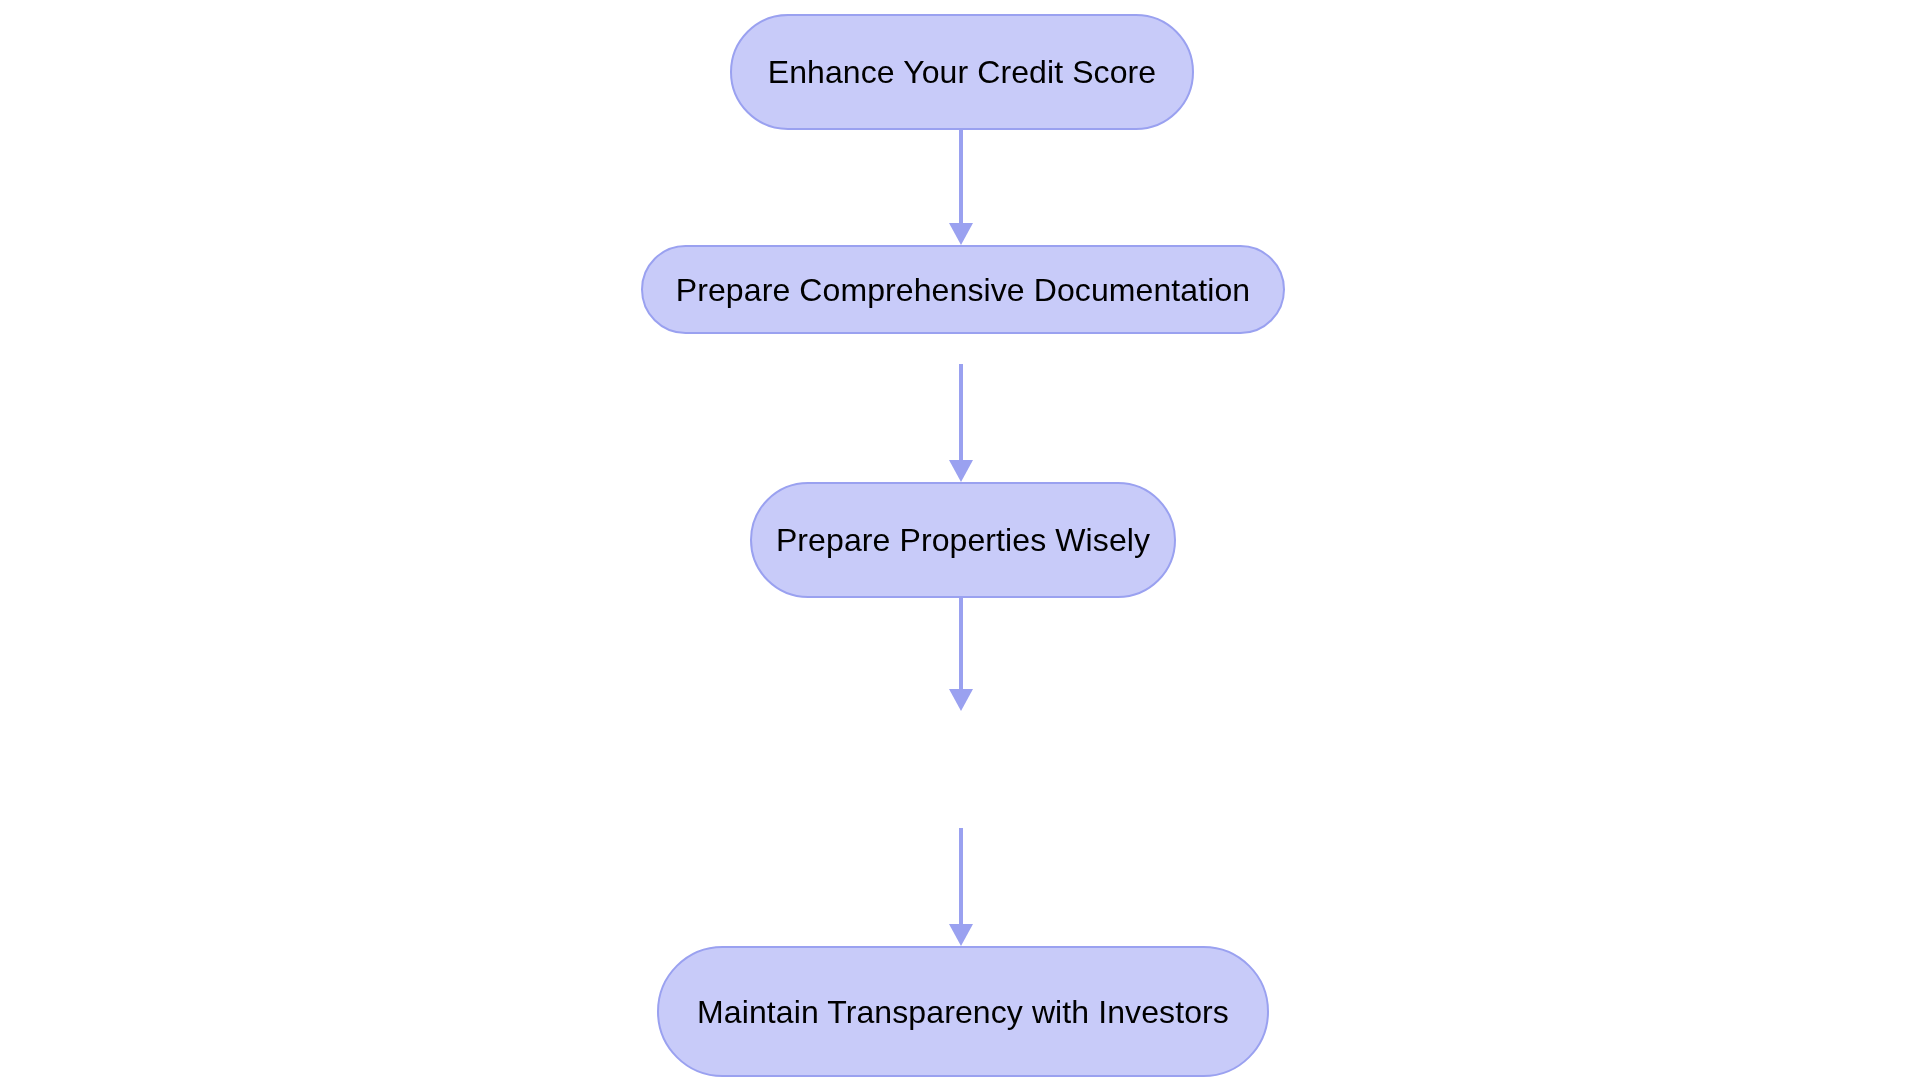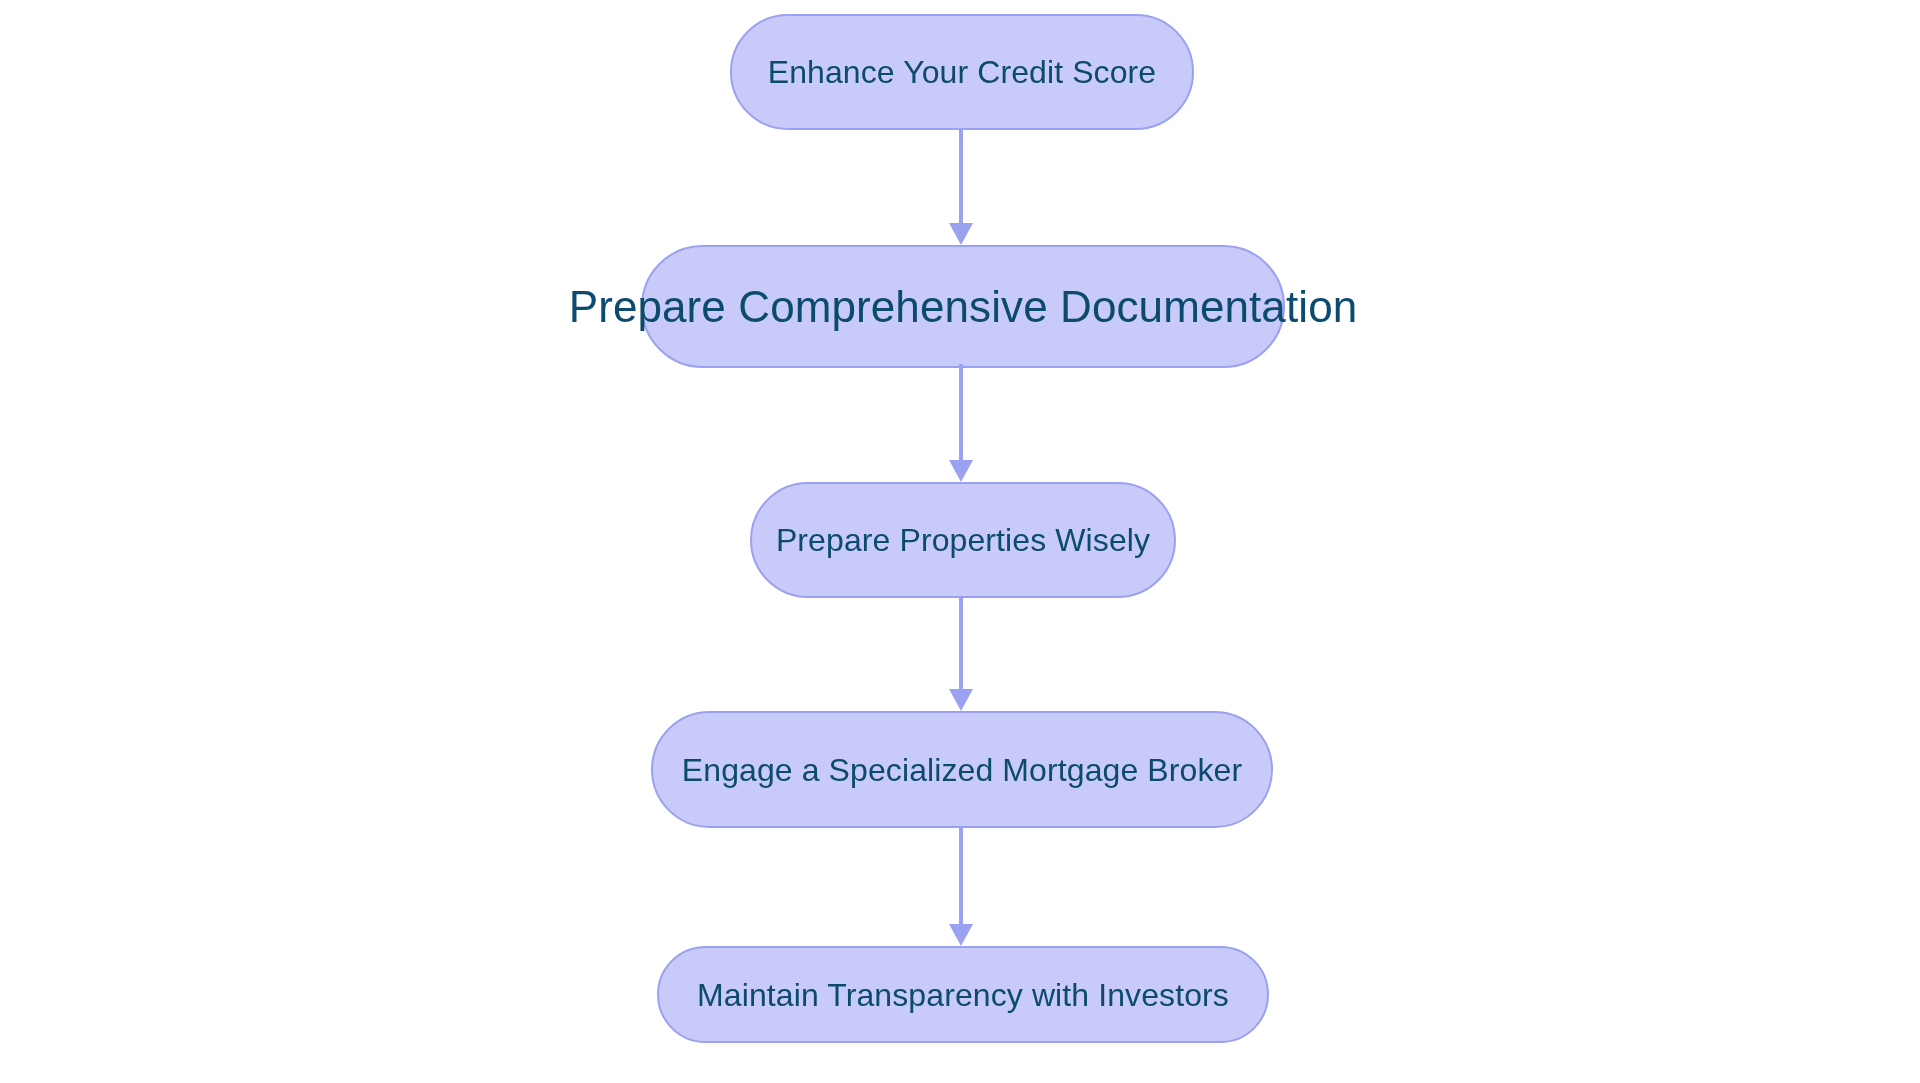--- a/index.html
+++ b/index.html
@@ -22,37 +22,37 @@
   }
   .flow-node {
     position: absolute;
     box-sizing: border-box;
     background: #c8cbf9;
     border: 2px solid #9aa1f0;
     border-radius: 999px;
     display: flex;
     align-items: center;
     justify-content: center;
-    color: #0c4a6e;
+    color: #000000;
     font-family: "Liberation Sans", sans-serif;
     font-weight: 400;
     letter-spacing: 0.1px;
     white-space: nowrap;
     user-select: none;
   }
   .flow-node-label {
     display: block;
     line-height: 1;
   }
   
   #node-0 { left: 730px;  top: 14px;  width: 464px; height: 116px; font-size: 32px; }
-  #node-1 { left: 641px;  top: 245px; width: 644px; height: 123px; font-size: 44px; }
+  #node-1 { left: 641px;  top: 245px; width: 644px; height: 89px; font-size: 32px; }
   #node-2 { left: 750px;  top: 482px; width: 426px; height: 116px; font-size: 32px; }
   #node-3 { left: 651px;  top: 711px; width: 622px; height: 117px; font-size: 32px; }
-  #node-4 { left: 657px;  top: 946px; width: 612px; height: 97px; font-size: 32px; }
+  #node-4 { left: 657px;  top: 946px; width: 612px; height: 131px; font-size: 32px; }
 
   .flow-arrow {
     position: absolute;
     left: 954px;
     width: 14px;
     pointer-events: none;
   }
   .flow-arrow .arrow-shaft {
     position: absolute;
     left: 5px;
@@ -105,23 +105,20 @@
 
   <div class="flow-node" id="node-2">
     <span class="flow-node-label">Prepare Properties Wisely</span>
   </div>
 
   <div class="flow-arrow" id="arrow-2">
     <div class="arrow-shaft"></div>
     <div class="arrow-head"></div>
   </div>
 
-  <div class="flow-node" id="node-3">
-    <span class="flow-node-label">Engage a Specialized Mortgage Broker</span>
-  </div>
 
   <div class="flow-arrow" id="arrow-3">
     <div class="arrow-shaft"></div>
     <div class="arrow-head"></div>
   </div>
 
   <div class="flow-node" id="node-4">
     <span class="flow-node-label">Maintain Transparency with Investors</span>
   </div>
 

